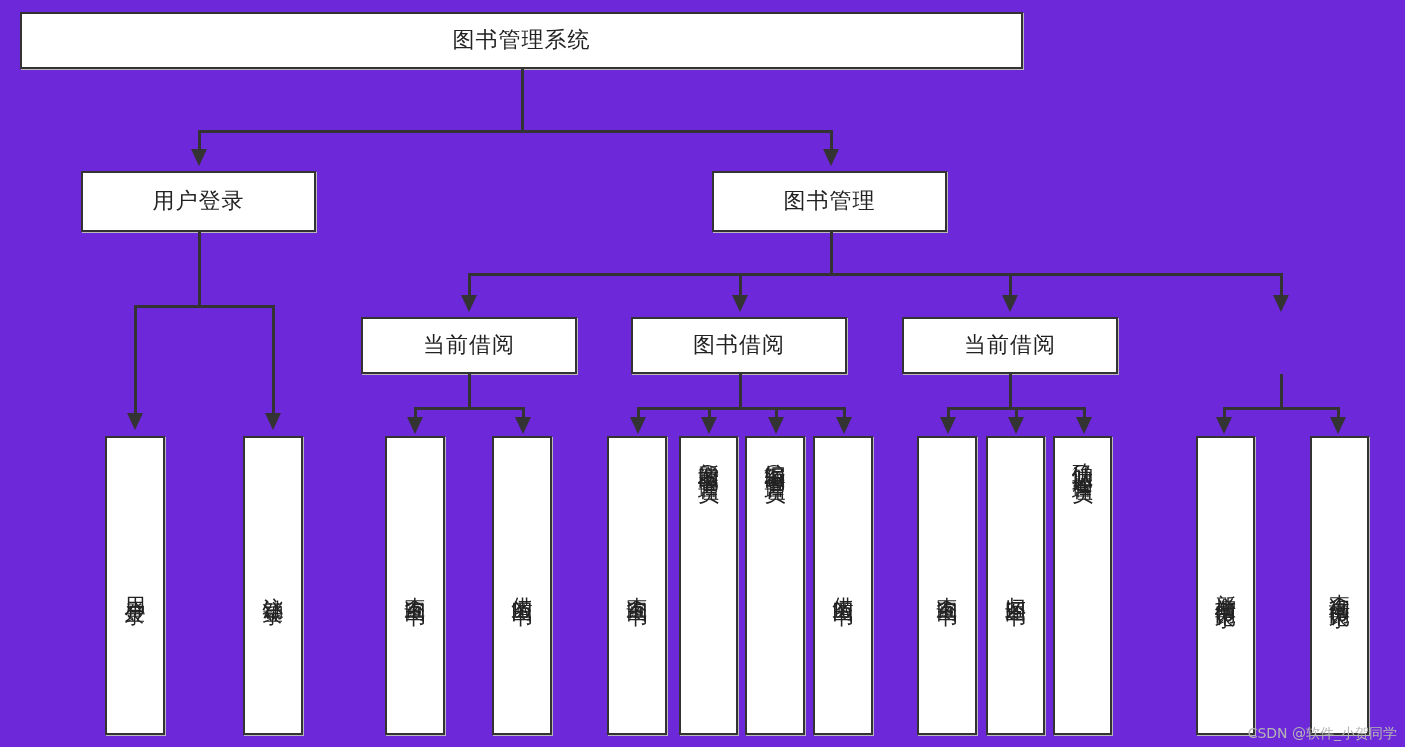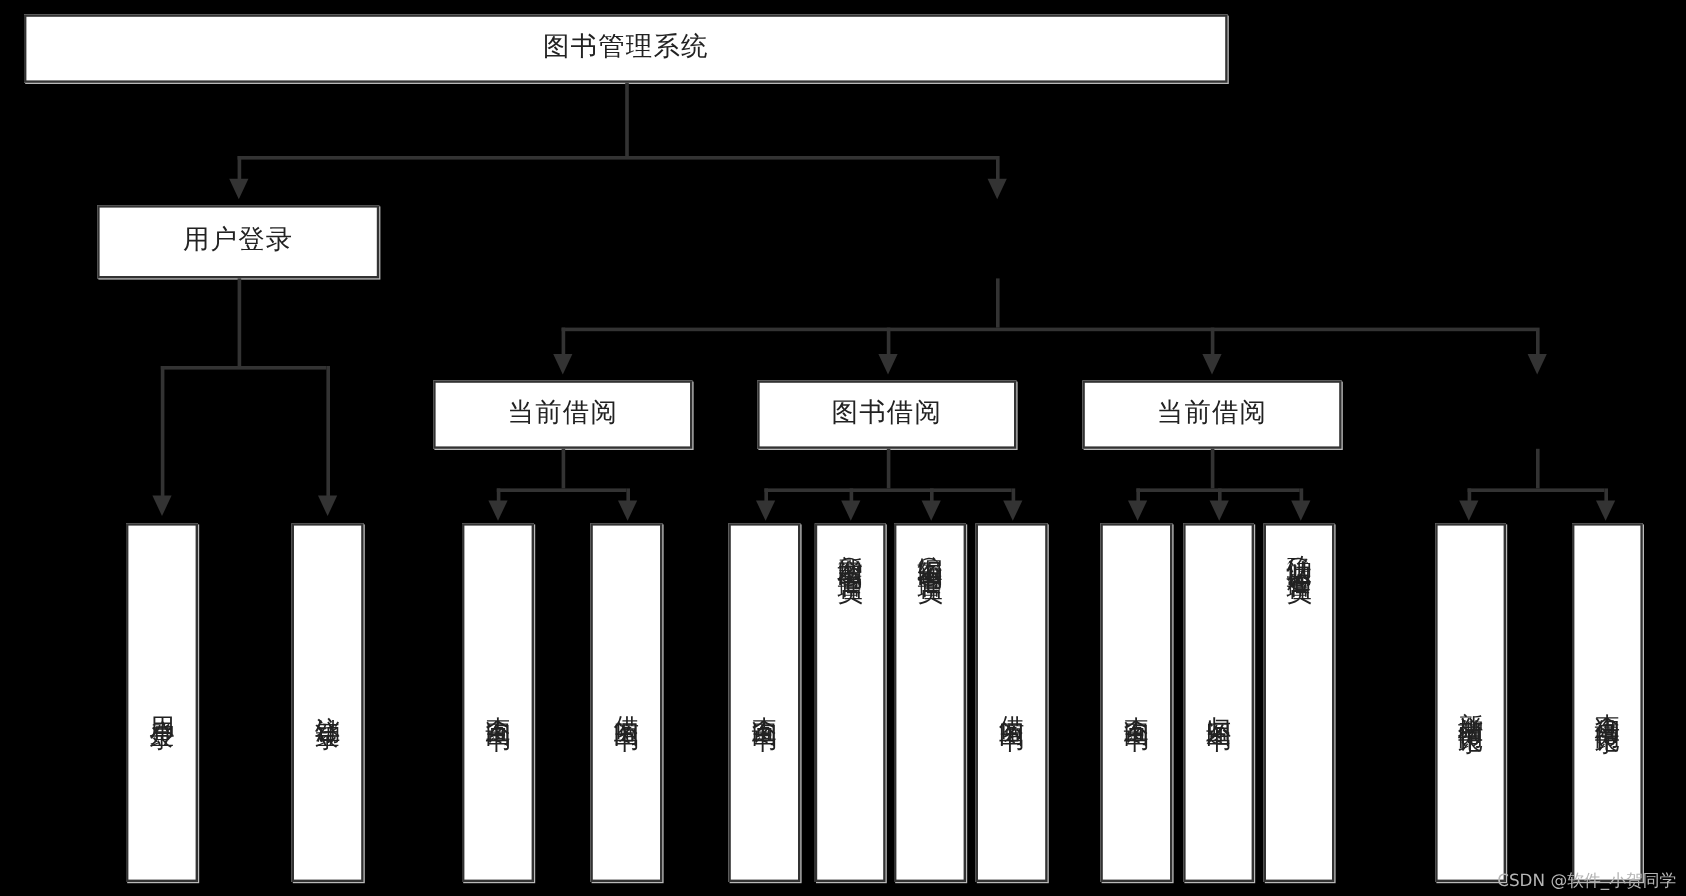--- a/index.html
+++ b/index.html
@@ -2,21 +2,21 @@
 <html><head>
 <meta charset="utf-8">
 <style>
   html,body{margin:0;padding:0;background:#ffffff;}
   body{
     width:1405px;height:747px;
     font-family:"DejaVu Sans","Liberation Sans",sans-serif;
     color:#1a1a1a;
     overflow:hidden;
   }
-  #canvas{position:relative;width:1405px;height:747px;background:#000000;}
+  #canvas{position:relative;width:1405px;height:747px;background:#6d28d9;}
 
   
   .node{
     position:absolute;
     box-sizing:border-box;
     background:#ffffff;
     border:2px solid #333333;
     box-shadow:1px 1px 0 #b9b9b9;
     display:flex;
     align-items:center;
@@ -80,20 +80,23 @@
   <div class="vline" style="left:521px;top:69px;height:61px;"></div>
   <div class="hline" style="left:198px;top:130px;width:634px;"></div>
   <div class="vline" style="left:198px;top:130px;height:22px;"></div>
   <div class="arrow" style="left:191px;top:149px;"></div>
   <div class="vline" style="left:830px;top:130px;height:22px;"></div>
   <div class="arrow" style="left:823px;top:149px;"></div>
 
   <div class="node" style="left:81px;top:171px;width:235px;height:61px;">
     <span class="label">用户登录</span>
   </div>
+  <div class="node" style="left:712px;top:171px;width:235px;height:61px;">
+    <span class="label">图书管理</span>
+  </div>
 
   <div class="vline" style="left:198px;top:232px;height:73px;"></div>
   <div class="hline" style="left:134px;top:305px;width:138px;"></div>
   <div class="vline" style="left:134px;top:305px;height:110px;"></div>
   <div class="arrow" style="left:127px;top:413px;"></div>
   <div class="vline" style="left:272px;top:305px;height:110px;"></div>
   <div class="arrow" style="left:265px;top:413px;"></div>
 
   <div class="vline" style="left:830px;top:232px;height:41px;"></div>
   <div class="hline" style="left:468px;top:273px;width:812px;"></div>

